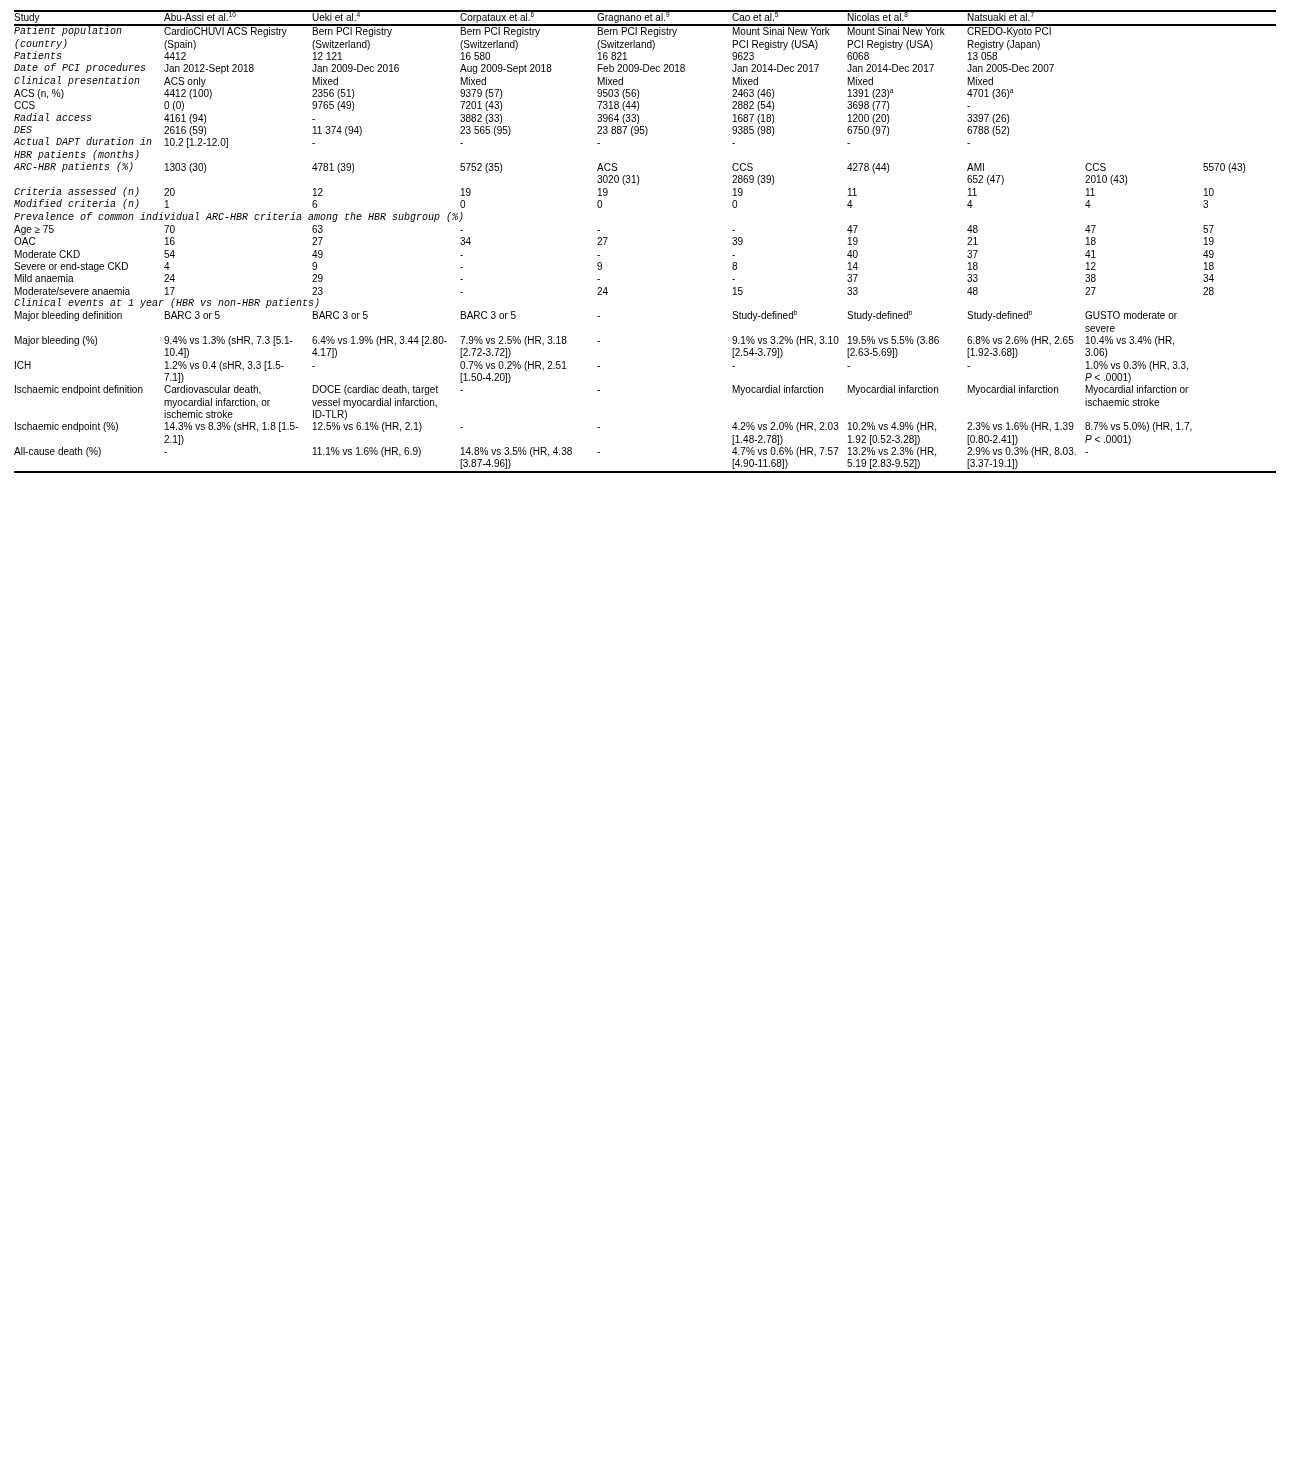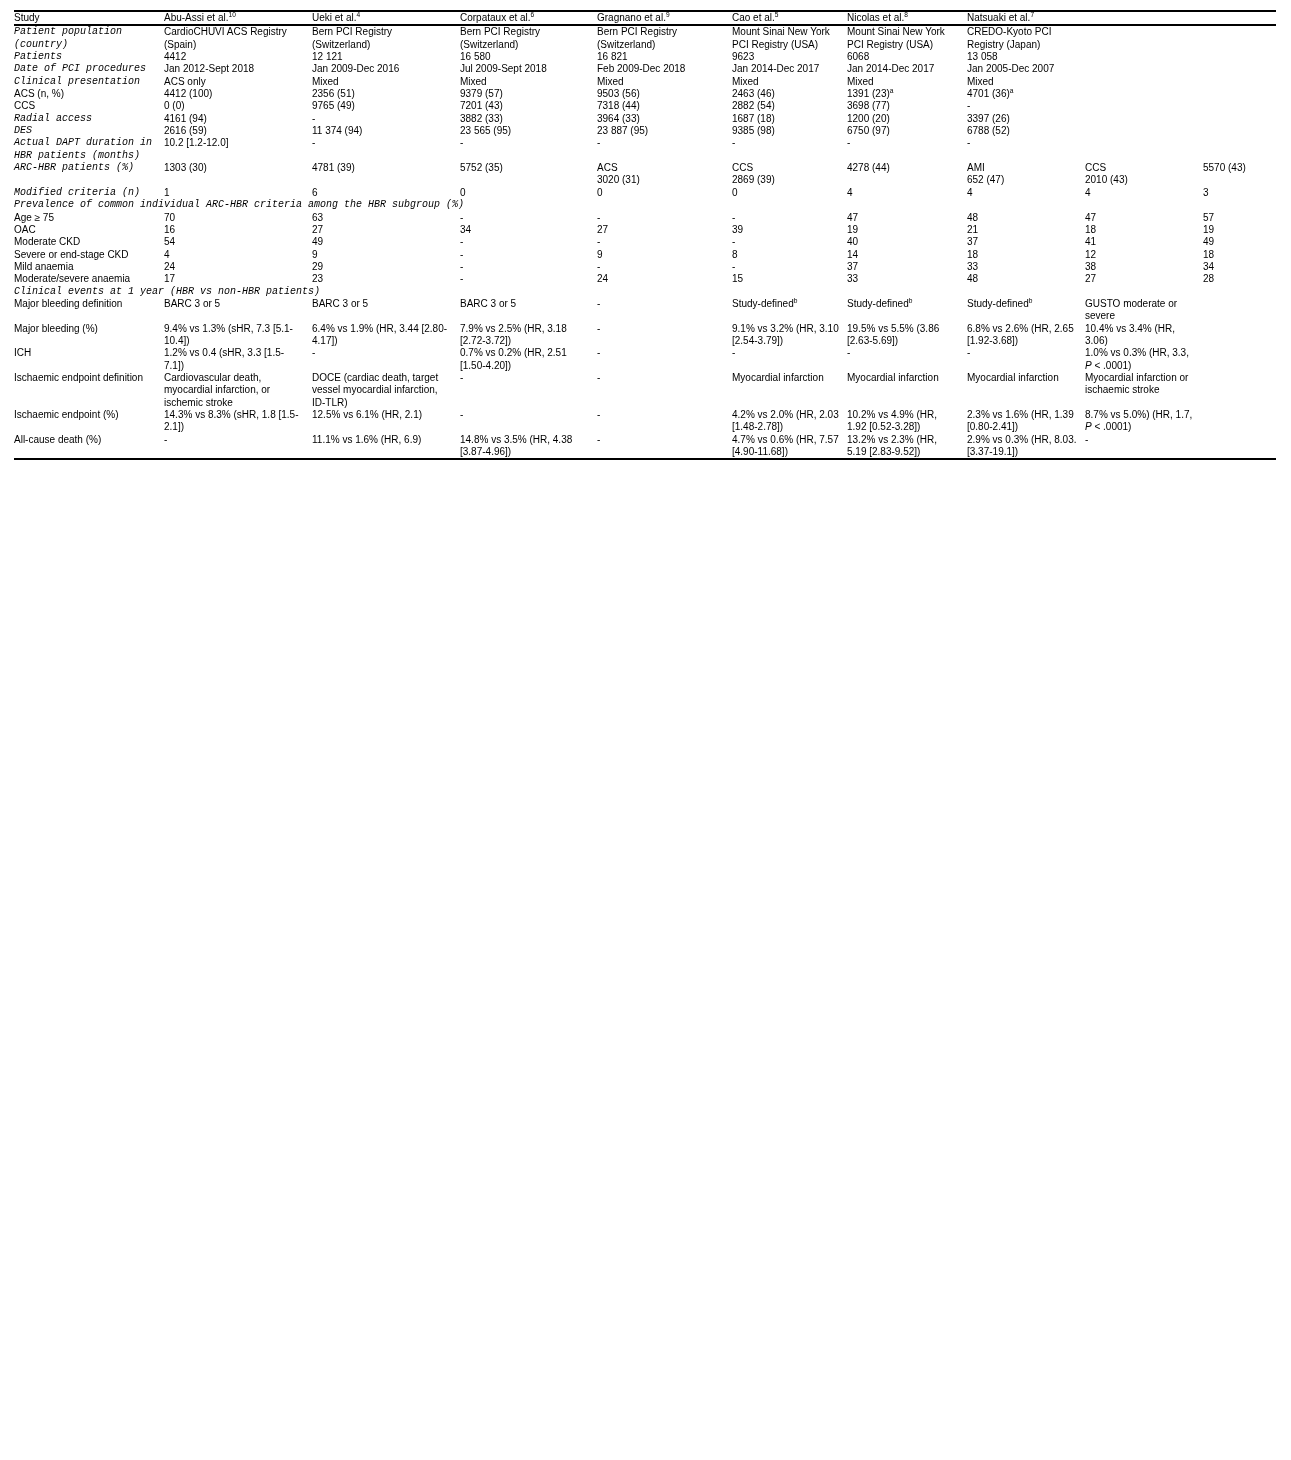--- a/index.html
+++ b/index.html
@@ -114,21 +114,21 @@
           <td>9623</td>
           <td>6068</td>
           <td>13 058</td>
           <td></td>
           <td></td>
         </tr>
         <tr>
           <td class="it">Date of PCI procedures</td>
           <td>Jan 2012-Sept 2018</td>
           <td>Jan 2009-Dec 2016</td>
-          <td>Jul 2009-Sept 2018</td>
+          <td>Aug 2009-Sept 2018</td>
           <td>Feb 2009-Dec 2018</td>
           <td>Jan 2014-Dec 2017</td>
           <td>Jan 2014-Dec 2017</td>
           <td>Jan 2005-Dec 2007</td>
           <td></td>
           <td></td>
         </tr>
         <tr>
           <td class="it">Clinical presentation</td>
           <td>ACS only</td>
@@ -219,20 +219,32 @@
           <td></td>
           <td></td>
           <td>3020 (31)</td>
           <td>2869 (39)</td>
           <td></td>
           <td>652 (47)</td>
           <td>2010 (43)</td>
           <td></td>
         </tr>
         <tr>
+          <td class="it">Criteria assessed (n)</td>
+          <td>20</td>
+          <td>12</td>
+          <td>19</td>
+          <td>19</td>
+          <td>19</td>
+          <td>11</td>
+          <td>11</td>
+          <td>11</td>
+          <td>10</td>
+        </tr>
+        <tr>
           <td class="it">Modified criteria (n)</td>
           <td>1</td>
           <td>6</td>
           <td>0</td>
           <td>0</td>
           <td>0</td>
           <td>4</td>
           <td>4</td>
           <td>4</td>
           <td>3</td>

